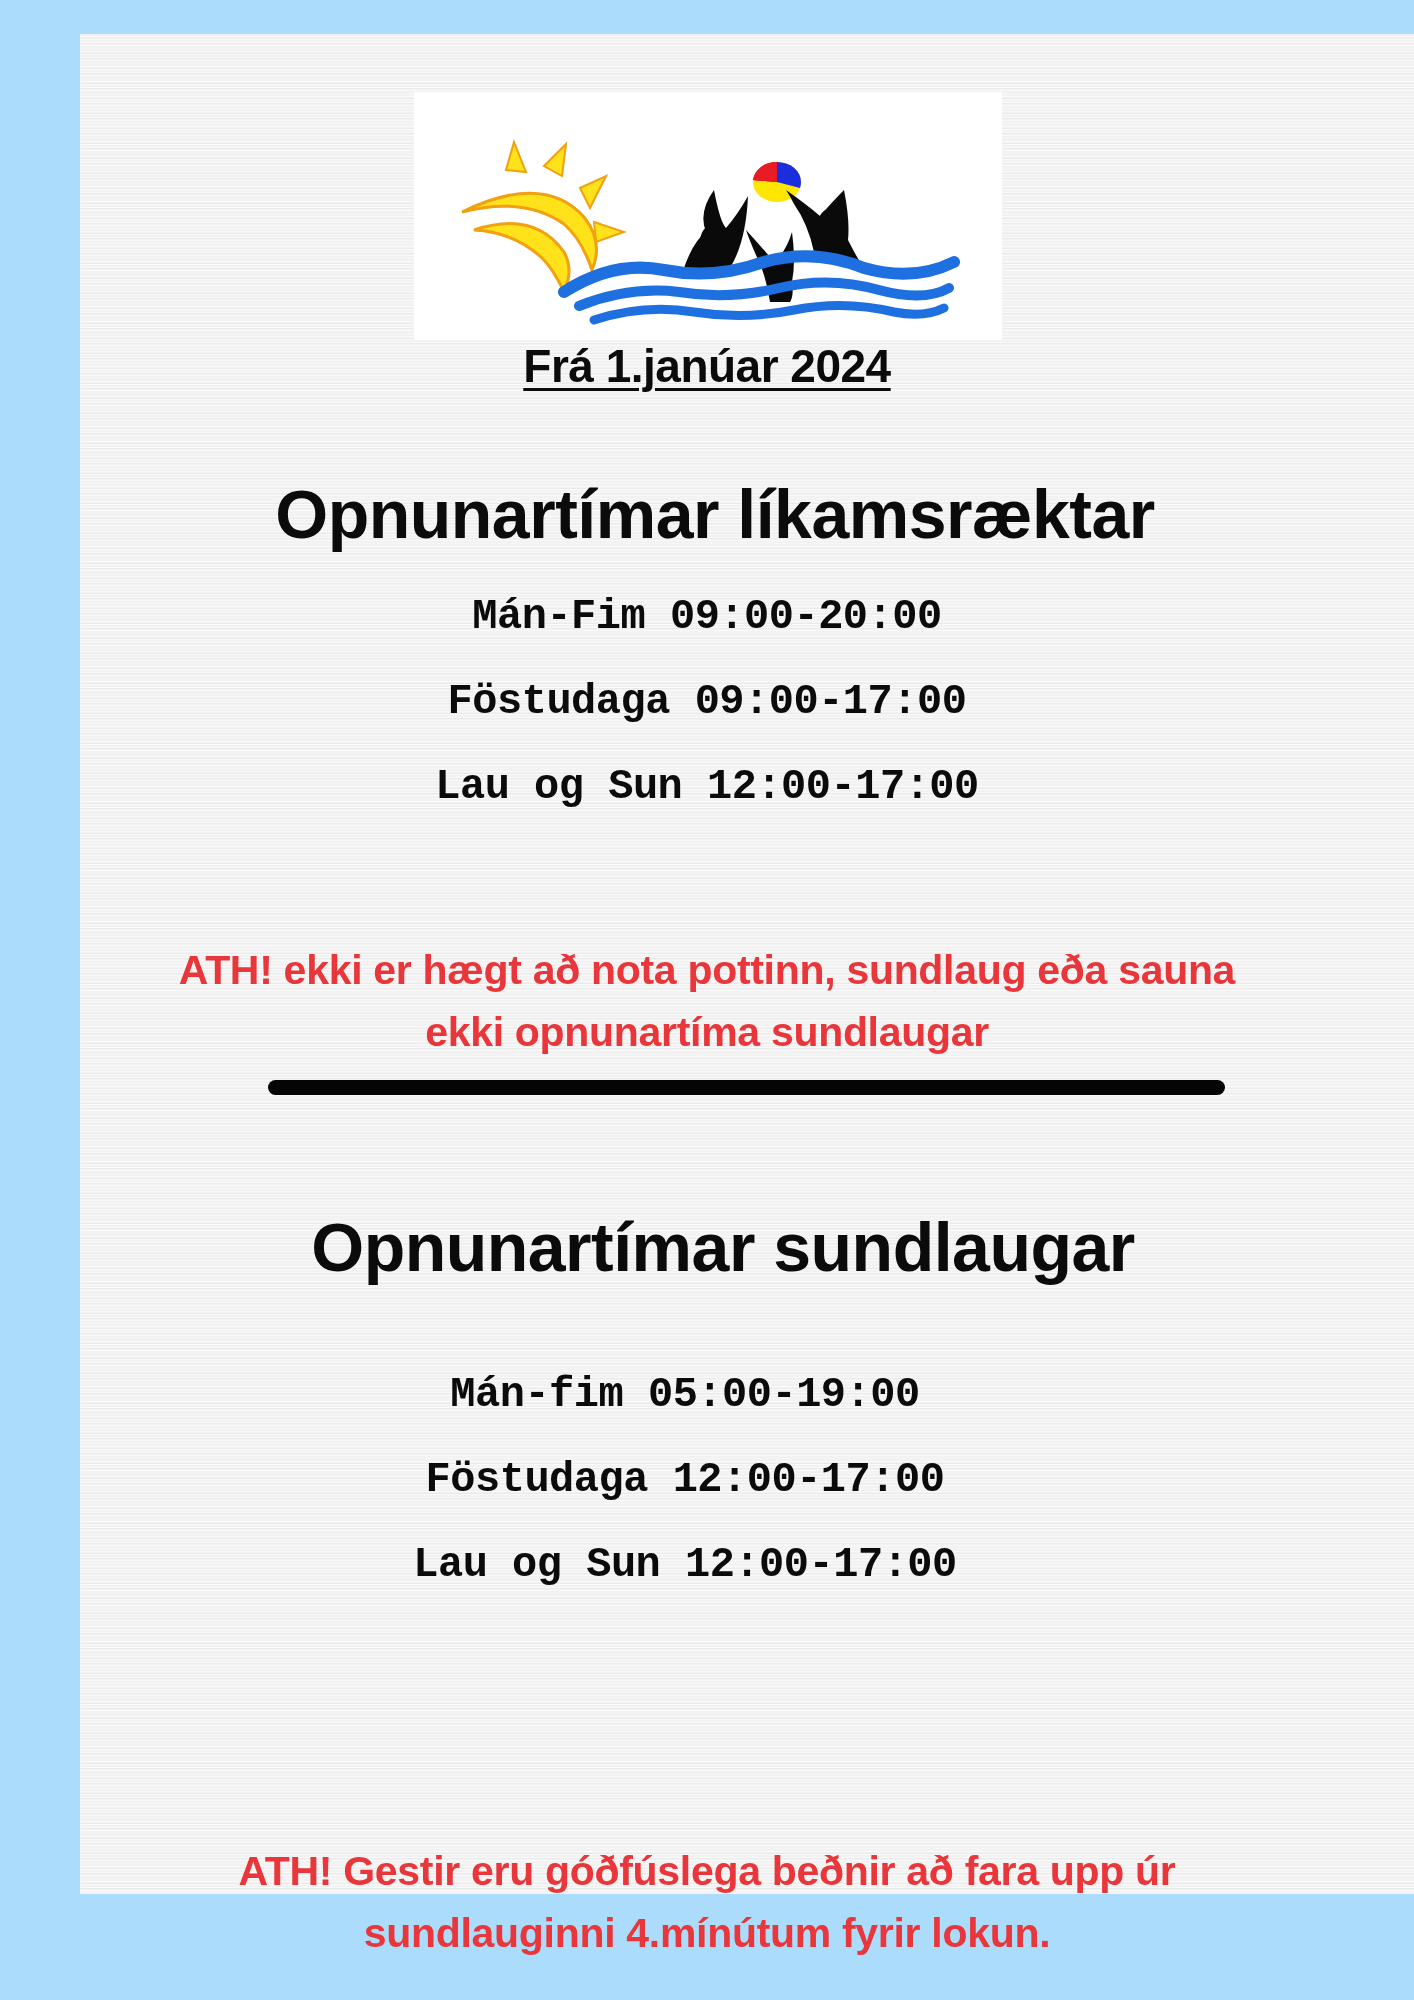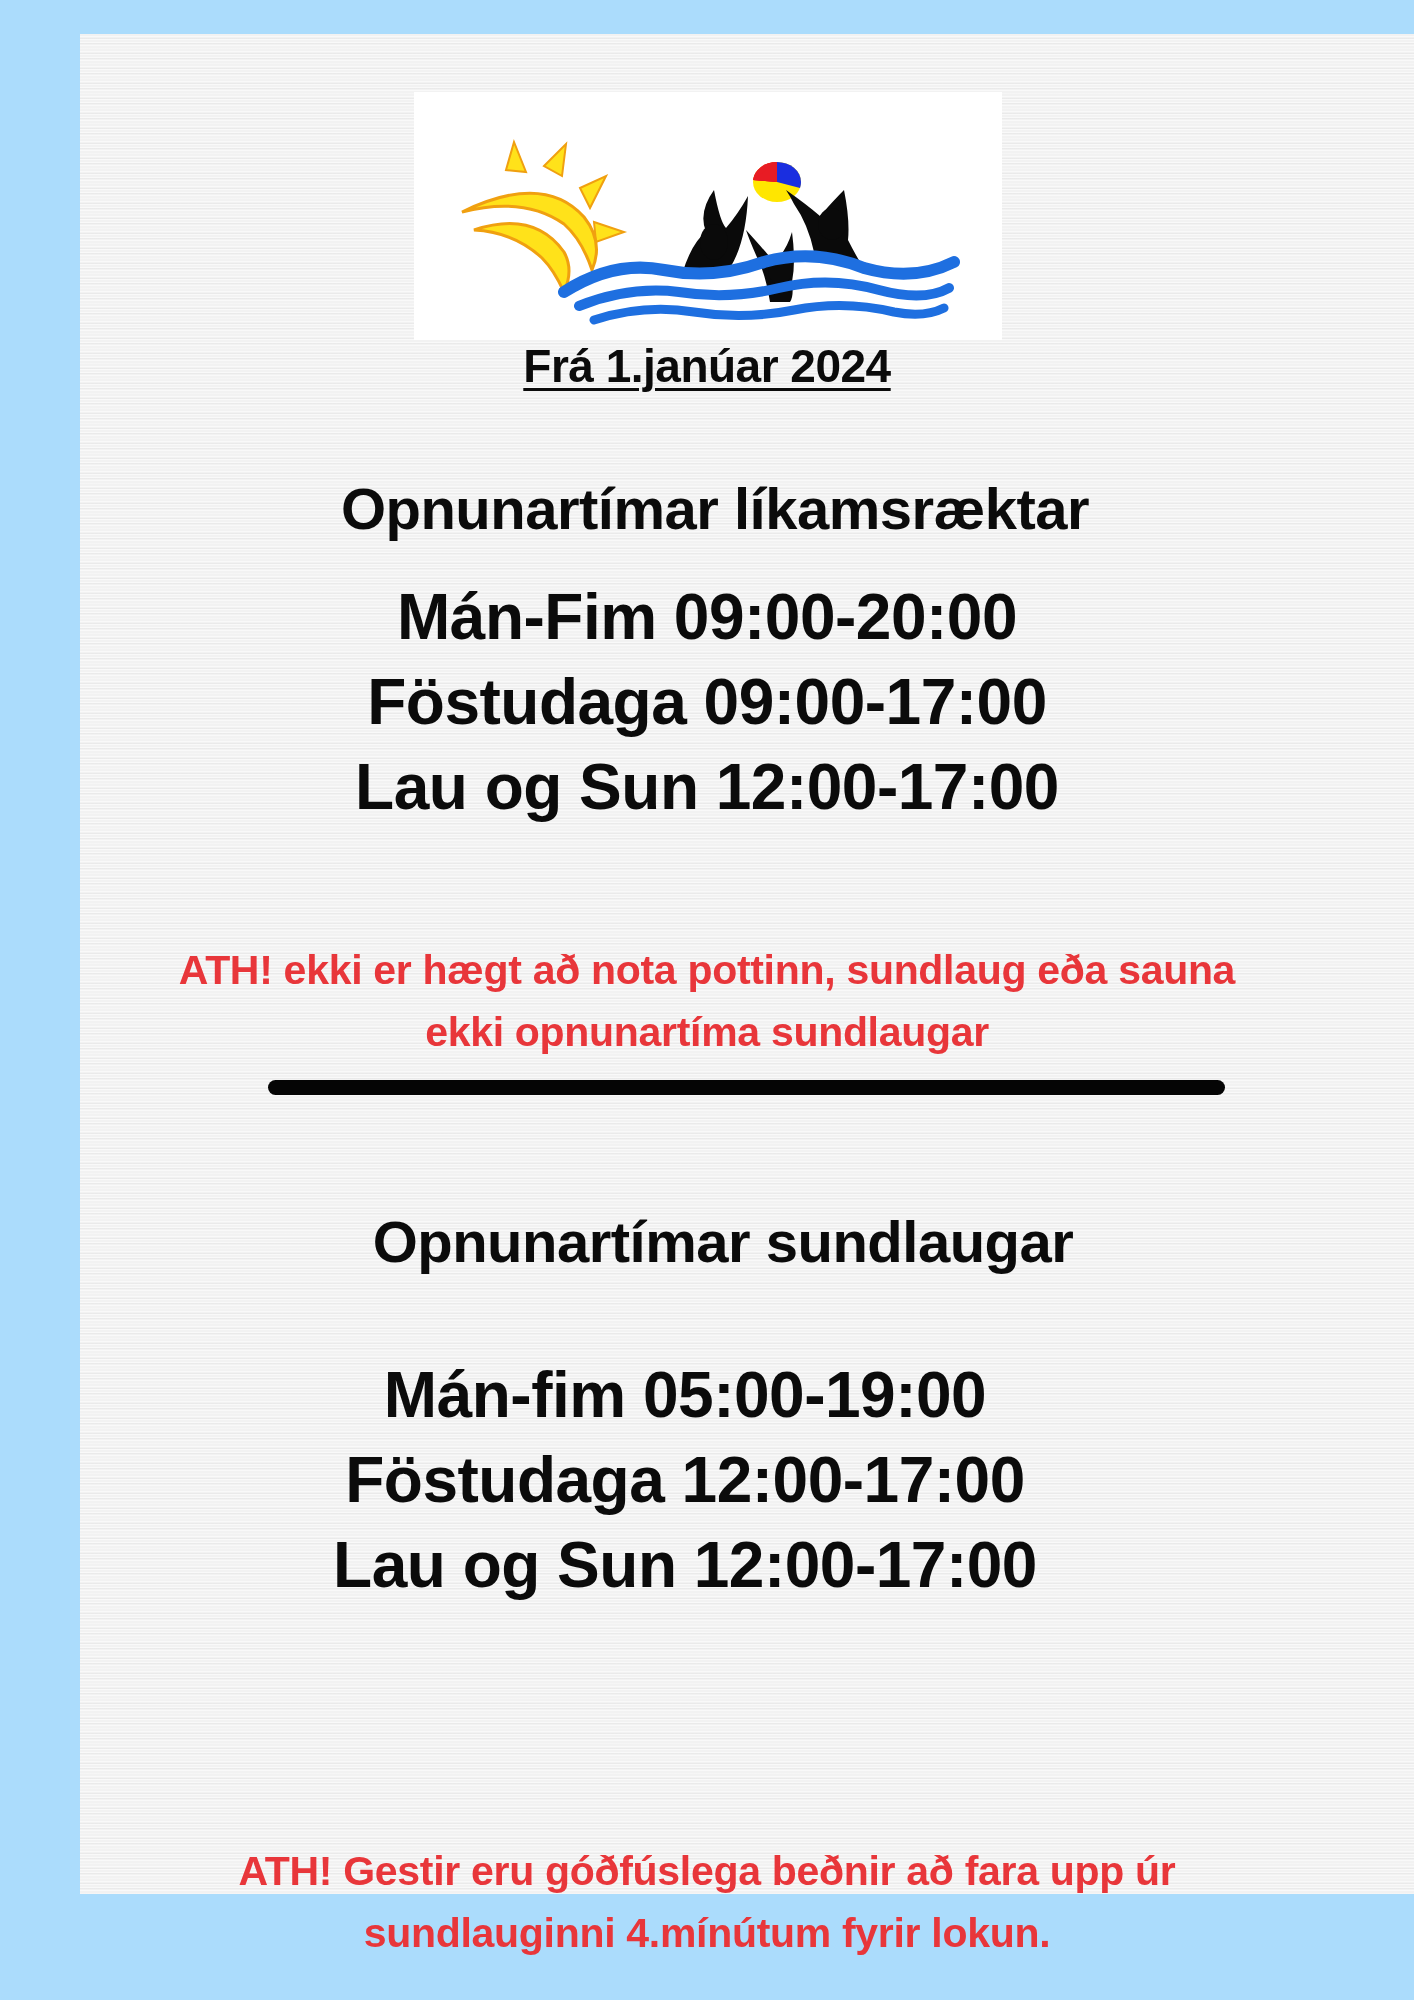--- a/index.html
+++ b/index.html
@@ -52,30 +52,31 @@
       font-size: 46px;
       line-height: 1.2;
       letter-spacing: -0.5px;
     }
     .date-title span {
       text-decoration: underline;
       text-decoration-thickness: 3px;
       text-underline-offset: 6px;
     }
     .heading {
-      font-size: 58px;
+      font-size: 68px;
       line-height: 1.2;
       letter-spacing: -0.5px;
     }
     .heading-gym { top: 440px; left: 8px; }
     .heading-pool { top: 1173px; left: 16px; }
     .hours {
-      font-size: 64px;
+      font-size: 42px;
       line-height: 85px;
       letter-spacing: -0.5px;
+      font-family: Liberation Mono, monospace;
     }
     .hours-gym { top: 541px; left: 0px; }
     .hours-pool { top: 1319px; left: -22px; }
     .notice {
       color: #e8363a;
       font-size: 41px;
       line-height: 62px;
       letter-spacing: -0.3px;
       white-space: normal;
       margin-top: 44px;

